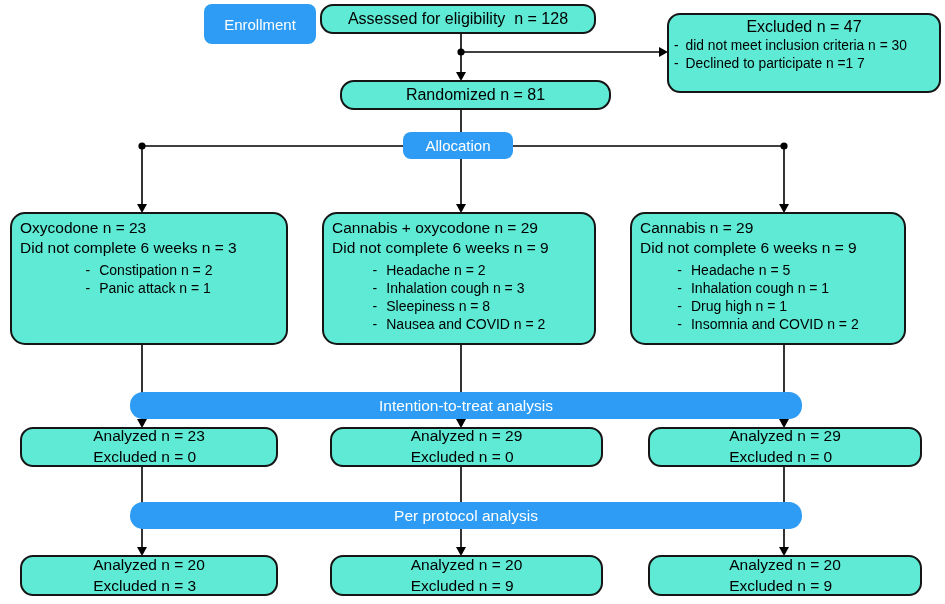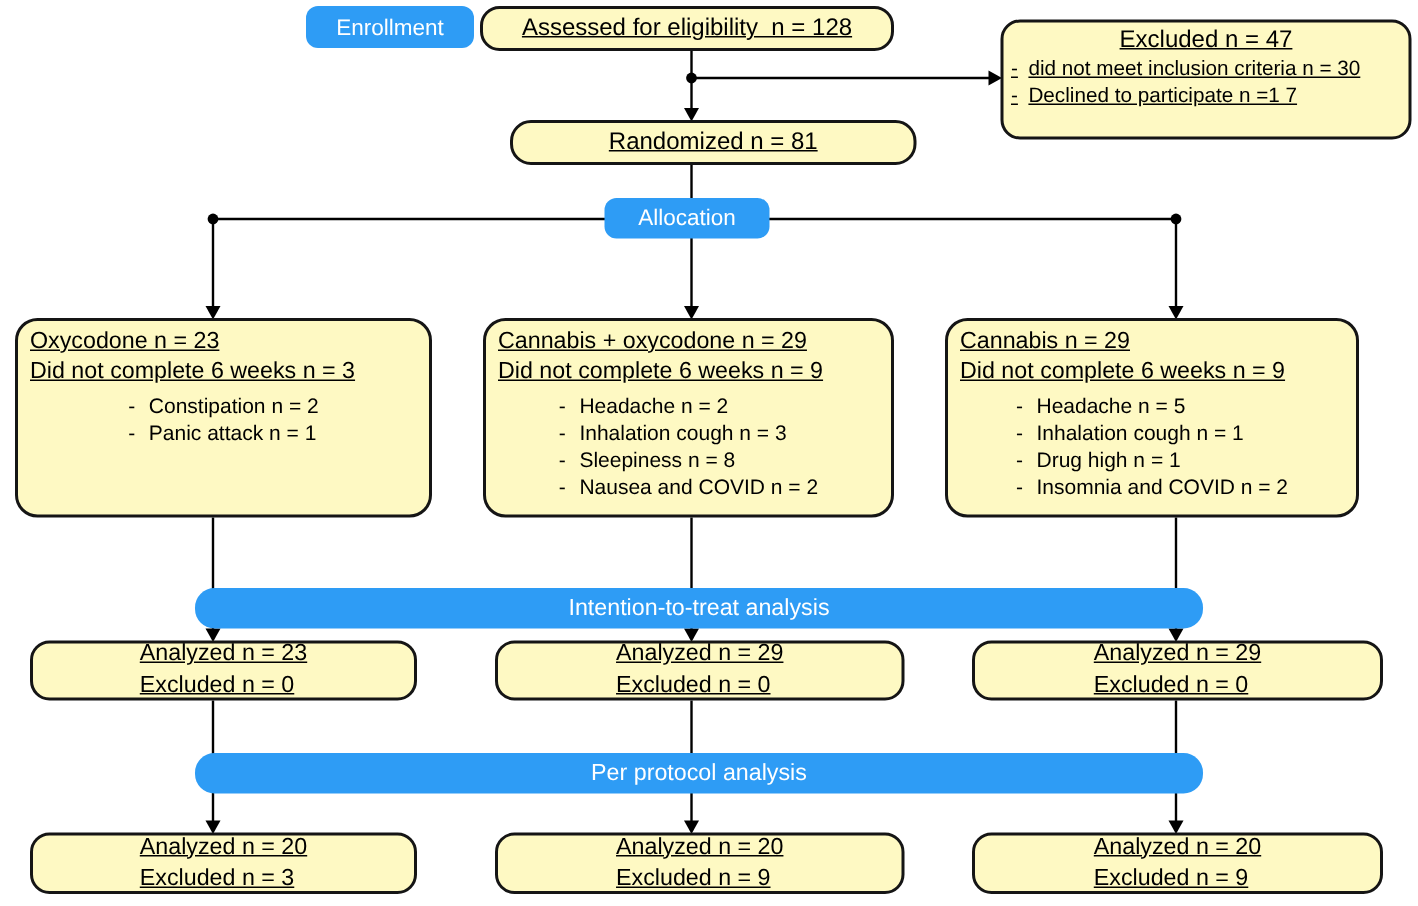--- a/index.html
+++ b/index.html
@@ -1,20 +1,20 @@
 <!DOCTYPE html>
 <html><head>
 <meta charset="utf-8">
 <style>
   html,body{margin:0;padding:0;background:#ffffff;}
   body{font-family:"Liberation Sans","DejaVu Sans",sans-serif;color:#000;}
   .canvas{position:relative;width:945px;height:604px;background:#fff;overflow:hidden;}
   .connectors{position:absolute;left:0;top:0;z-index:1;}
-  .box{position:absolute;background:#fef9c3;border:2px solid #151515;border-radius:13px;
-       box-sizing:border-box;z-index:2;text-decoration:underline;}
+  .box{position:absolute;background:#5eead4;border:2px solid #151515;border-radius:13px;
+       box-sizing:border-box;z-index:2;}
   .badge{position:absolute;background:#2E9CF5;color:#fff;border-radius:8px;z-index:3;
          display:flex;align-items:center;justify-content:center;font-size:15px;box-sizing:border-box;}
   .bar{position:absolute;background:#2E9CF5;color:#fff;border-radius:13px;z-index:3;
        display:flex;align-items:center;justify-content:center;font-size:15.5px;box-sizing:border-box;}
   .center-line{display:flex;align-items:center;justify-content:center;font-size:16px;}
   .ws-pre{white-space:pre-wrap;}
   .excluded-title{text-align:center;font-size:16px;line-height:1.25;}
   .excluded-reasons{padding:0 4px 2px 5px;}
   .reason{display:flex;line-height:1.3;font-size:14px;}
   .reason .dash{flex:0 0 auto;margin-right:9px;}
@@ -68,21 +68,21 @@
       <polygon points="779,204 789,204 784,213"></polygon>
       <polygon points="137,419 147,419 142,428"></polygon>
       <polygon points="456,419 466,419 461,428"></polygon>
       <polygon points="779,419 789,419 784,428"></polygon>
       <polygon points="137,547 147,547 142,556"></polygon>
       <polygon points="456,547 466,547 461,556"></polygon>
       <polygon points="779,547 789,547 784,556"></polygon>
     </g>
   </svg>
 
-  <div class="badge" style="left:204px;top:4px;width:112px;height:28px;">Enrollment</div>
+  <div class="badge" style="left:204px;top:4px;width:112px;height:40px;">Enrollment</div>
 
   <div class="box center-line" style="left:320px;top:4px;width:276px;height:30px;">
     <span class="ws-pre">Assessed for eligibility  n = 128</span>
   </div>
 
   <div class="box" style="left:667px;top:13px;width:274px;height:80px;padding:2px 0;">
     <div class="excluded-title">Excluded n = 47</div>
     <div class="excluded-reasons">
       <div class="reason">
         <span class="dash">-</span>

